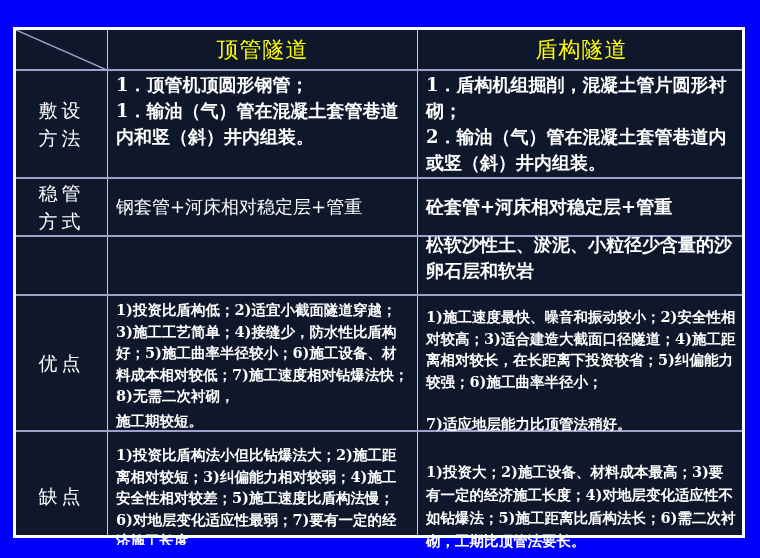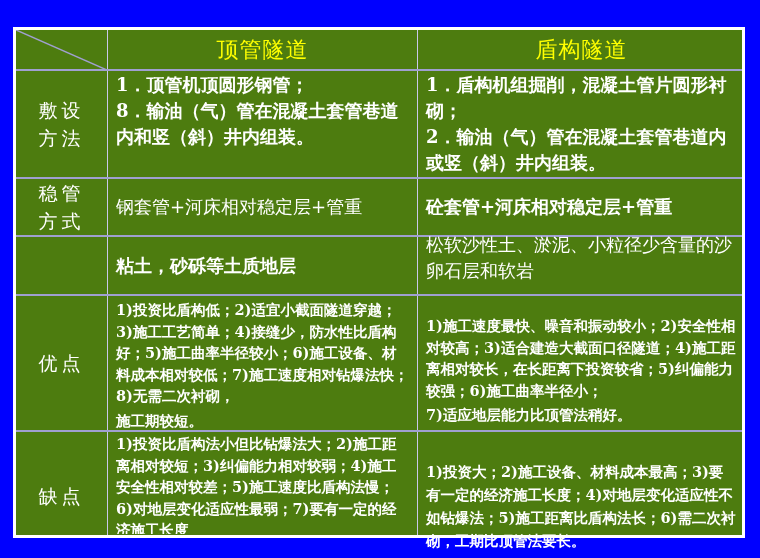--- a/index.html
+++ b/index.html
@@ -13,21 +13,21 @@
       position: relative;
       overflow: hidden;
       font-family: "DejaVu Serif", "Liberation Serif", serif;
     }
     .table {
       position: absolute;
       left: 13px;
       top: 27px;
       width: 732px;
       height: 511px;
-      background: #4d7c0f;
+      background: #0f172a;
       border: 3px solid #FFFFFF;
       box-sizing: border-box;
     }
     .vline {
       position: absolute;
       top: 0;
       bottom: 0;
       width: 1px;
       background: #C8C8E8;
     }
@@ -113,21 +113,21 @@
 
   <div class="cell rowlabel" style="left:0; top:41px; width:91px; height:106px;">
     <div>
       <span>敷设</span>
       <span>方法</span>
     </div>
   </div>
   <div class="cell big" style="left:92px; top:41px; width:309px; height:80px; font-weight:bold;">
     <div>
       <p>1．顶管机顶圆形钢管；</p>
-      <p>8．输油（气）管在混凝土套管巷道内和竖（斜）井内组装。</p>
+      <p>1．输油（气）管在混凝土套管巷道内和竖（斜）井内组装。</p>
     </div>
   </div>
   <div class="cell big" style="left:402px; top:41px; width:327px; height:106px; font-weight:bold;">
     <div>
       <p>1．盾构机组掘削，混凝土管片圆形衬砌；</p>
       <p>2．输油（气）管在混凝土套管巷道内或竖（斜）井内组装。</p>
     </div>
   </div>
 
   <div class="cell rowlabel" style="left:0; top:149px; width:91px; height:56px;">
@@ -136,51 +136,48 @@
       <span>方式</span>
     </div>
   </div>
   <div class="cell big" style="left:92px; top:149px; width:309px; height:56px; font-weight:normal;">
     <span>钢套管+河床相对稳定层+管重</span>
   </div>
   <div class="cell big" style="left:402px; top:149px; width:327px; height:56px; font-weight:bold;">
     <span>砼套管+河床相对稳定层+管重</span>
   </div>
 
-  <div class="cell big" style="left:92px; top:207px; width:309px; height:57px; font-weight:bold;">
-    <span>粘土，砂砾等土质地层</span>
-  </div>
-  <div class="cell big" style="left:402px; top:207px; width:327px; height:42px; font-weight:normal;">
+  <div class="cell big" style="left:402px; top:207px; width:327px; height:42px; font-weight:bold;">
     <span>松软沙性土、淤泥、小粒径少含量的沙卵石层和软岩</span>
   </div>
 
   <div class="cell rowlabel" style="left:0; top:266px; width:91px; height:134px;">
     <div>
       <span>优点</span>
     </div>
   </div>
   <div class="cell small" style="left:92px; top:266px; width:309px; height:134px; padding-top:3px;">
     <div>
       <p>1)投资比盾构低；2)适宜小截面隧道穿越；3)施工工艺简单；4)接缝少，防水性比盾构好；5)施工曲率半径较小；6)施工设备、材料成本相对较低；7)施工速度相对钻爆法快；8)无需二次衬砌，</p>
       <p style="margin-top:3px;">施工期较短。</p>
     </div>
   </div>
-  <div class="cell small" style="left:402px; top:266px; width:327px; height:134px; padding-top:19px;">
+  <div class="cell small" style="left:402px; top:266px; width:327px; height:134px; padding-top:10px;">
     <div>
       <p>1)施工速度最快、噪音和振动较小；2)安全性相对较高；3)适合建造大截面口径隧道；4)施工距离相对较长，在长距离下投资较省；5)纠偏能力较强；6)施工曲率半径小；</p>
-      <p style="margin-top:3px;">7)适应地层能力比顶管法稍好。</p>
+      <p style="margin-top:21px;">7)适应地层能力比顶管法稍好。</p>
     </div>
   </div>
 
   <div class="cell rowlabel" style="left:0; top:402px; width:91px; height:104px; align-items:center; padding-top:24px;">
     <div>
       <span>缺点</span>
     </div>
   </div>
-  <div class="cell small" style="left:92px; top:400px; width:309px; height:104px; padding-top:3px; overflow:hidden;justify-content:center;">
+  <div class="cell small" style="left:92px; top:411px; width:309px; height:104px; padding-top:3px; overflow:hidden;justify-content:center;">
     <div>
       <p>1)投资比盾构法小但比钻爆法大；2)施工距离相对较短；3)纠偏能力相对较弱；4)施工安全性相对较差；5)施工速度比盾构法慢；6)对地层变化适应性最弱；7)要有一定的经济施工长度</p>
     </div>
   </div>
   <div class="cell small" style="left:402px; top:402px; width:327px; height:104px; padding-top:28px; line-height:23px;">
     <div>
       <p>1)投资大；2)施工设备、材料成本最高；3)要有一定的经济施工长度；4)对地层变化适应性不如钻爆法；5)施工距离比盾构法长；6)需二次衬砌，工期比顶管法要长。</p>
     </div>
   </div>
 </div>

